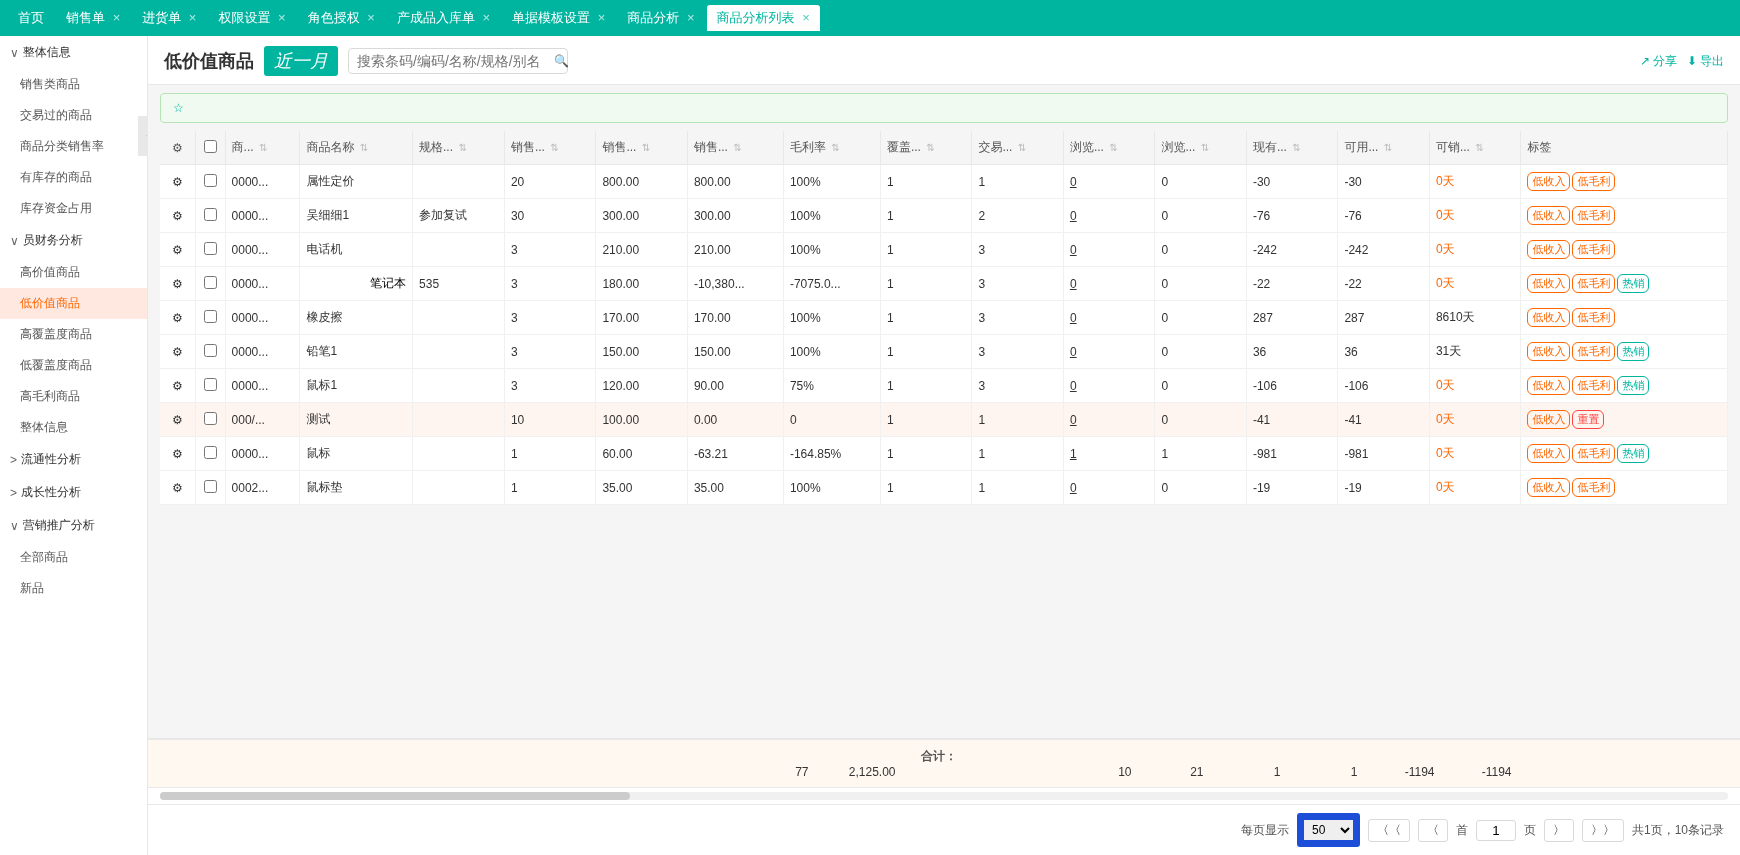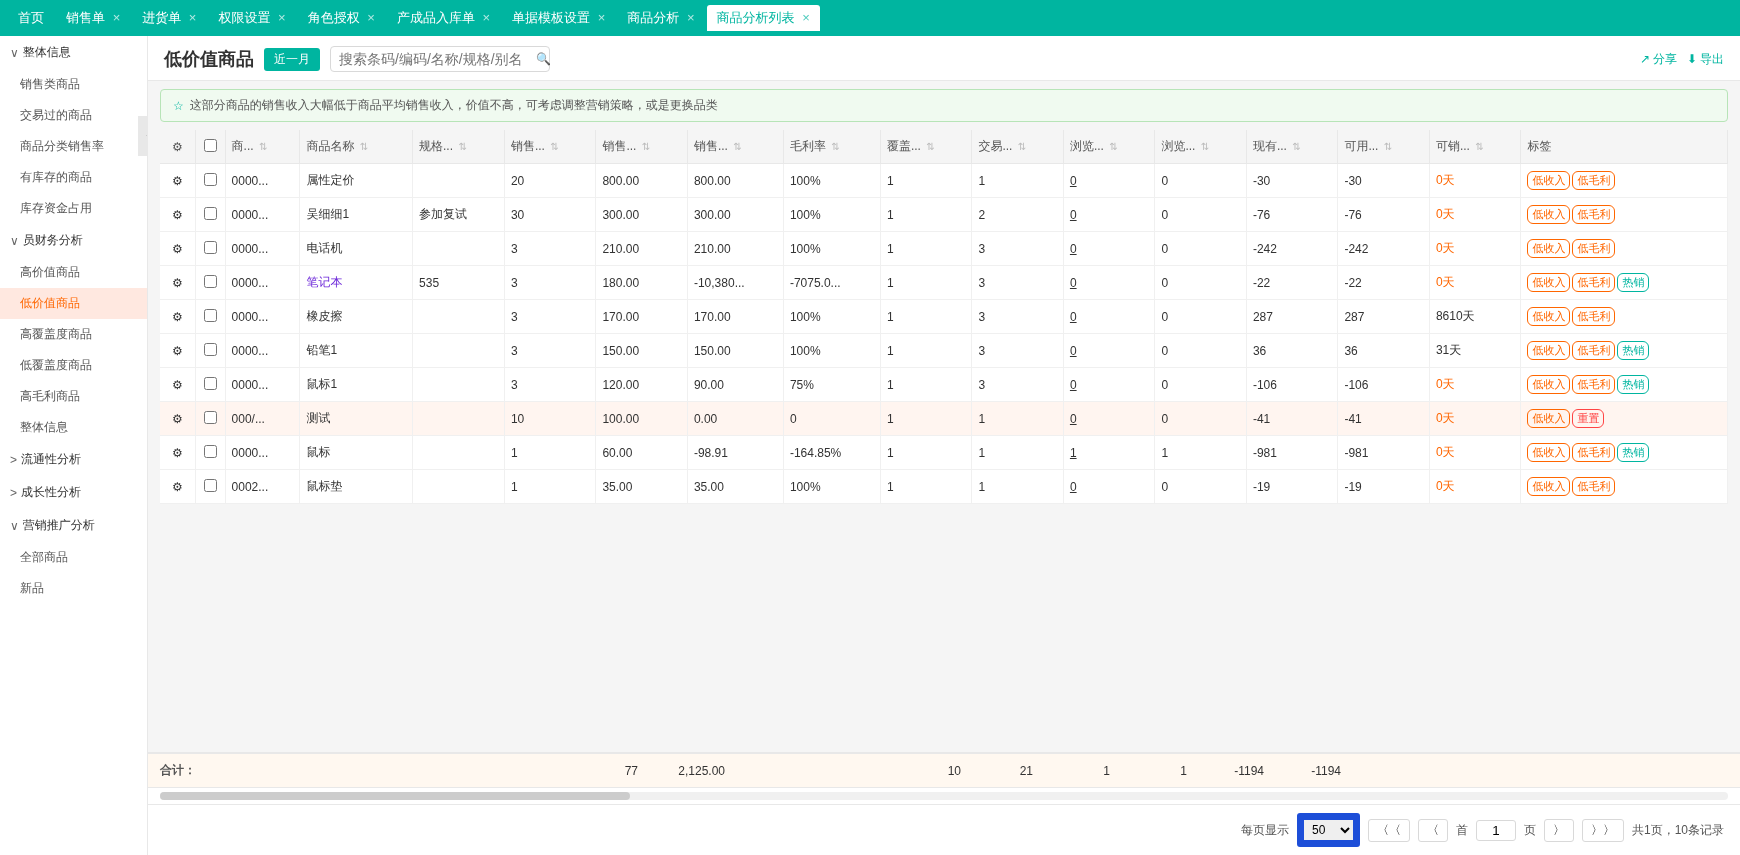--- a/index.html
+++ b/index.html
@@ -94,22 +94,23 @@
       font-size: 18px;
       font-weight: bold;
       color: #333;
     }
     .filter-btn {
       background: #00b5a0;
       color: #fff;
       border: none;
       border-radius: 3px;
       padding: 3px 10px;
-      font-size: 12px;
+      font-size: 18px;
       cursor: pointer;
+      font-style: italic;
     }
     .search-input {
       border: 1px solid #d9d9d9;
       border-radius: 4px;
       padding: 4px 8px;
       font-size: 14px;
       width: 220px;
       outline: none;
       color: #bbb;
     }
@@ -194,20 +195,21 @@
     
     
     .footer-total {
       background: #fff8f0;
       border-top: 2px solid #e8e8e8;
       padding: 8px 12px;
       display: flex;
       align-items: center;
       font-size: 12px;
       color: #333;
+      flex-direction: column;
     }
     .total-label { font-weight: bold; margin-right: 10px; color: #555; }
     
     
     .pagination {
       background: #fff;
       border-top: 1px solid #e8e8e8;
       padding: 8px 16px;
       display: flex;
       align-items: center;
@@ -330,21 +332,20 @@
         </span>
         <span class="action-link">
           <span>⬇</span>
           <span>导出</span>
         </span>
       </div>
     </div>
 
     <div class="alert-bar">
       <span class="alert-icon">☆</span>
-      <span>这部分商品的销售收入大幅低于商品平均销售收入，价值不高，可考虑调整营销策略，或是更换品类</span>
     </div>
 
     <div class="table-container">
       <table>
         <thead>
           <tr>
             <th class="gear-cell">⚙</th>
             <th class="checkbox-cell"><input type="checkbox" style=""></th>
             <th>商... <span class="sort-icon">⇅</span></th>
             <th>商品名称 <span class="sort-icon">⇅</span></th>
@@ -418,21 +419,21 @@
     <td>0</td>
     <td>-242</td>
     <td>-242</td>
     <td class="day-orange">0天</td>
     <td><span class="tag tag-orange">低收入</span><span class="tag tag-orange">低毛利</span></td>
   </tr>
             <tr>
     <td class="gear-cell">⚙</td>
     <td class="checkbox-cell"><input type="checkbox" style=""></td>
     <td>0000...</td>
-    <td style="cursor:pointer;color:#6d28d9;">笔记本</td>
+    <td style="cursor:pointer;color:#000000;text-align:right;">笔记本</td>
     <td>535</td>
     <td>3</td>
     <td>180.00</td>
     <td>-10,380...</td>
     <td>-7075.0...</td>
     <td>1</td>
     <td>3</td>
     <td><span class="underline">0</span></td>
     <td>0</td>
     <td>-22</td>
@@ -517,21 +518,21 @@
     <td><span class="tag tag-orange">低收入</span><span class="tag tag-red">重置</span></td>
   </tr>
             <tr>
     <td class="gear-cell">⚙</td>
     <td class="checkbox-cell"><input type="checkbox" style=""></td>
     <td>0000...</td>
     <td style="cursor:pointer;color:#333;">鼠标</td>
     <td></td>
     <td>1</td>
     <td>60.00</td>
-    <td>-98.91</td>
+    <td>-63.21</td>
     <td>-164.85%</td>
     <td>1</td>
     <td>1</td>
     <td><span class="underline">1</span></td>
     <td>1</td>
     <td>-981</td>
     <td>-981</td>
     <td class="day-orange">0天</td>
     <td><span class="tag tag-orange">低收入</span><span class="tag tag-orange">低毛利</span><span class="tag tag-green">热销</span></td>
   </tr>

